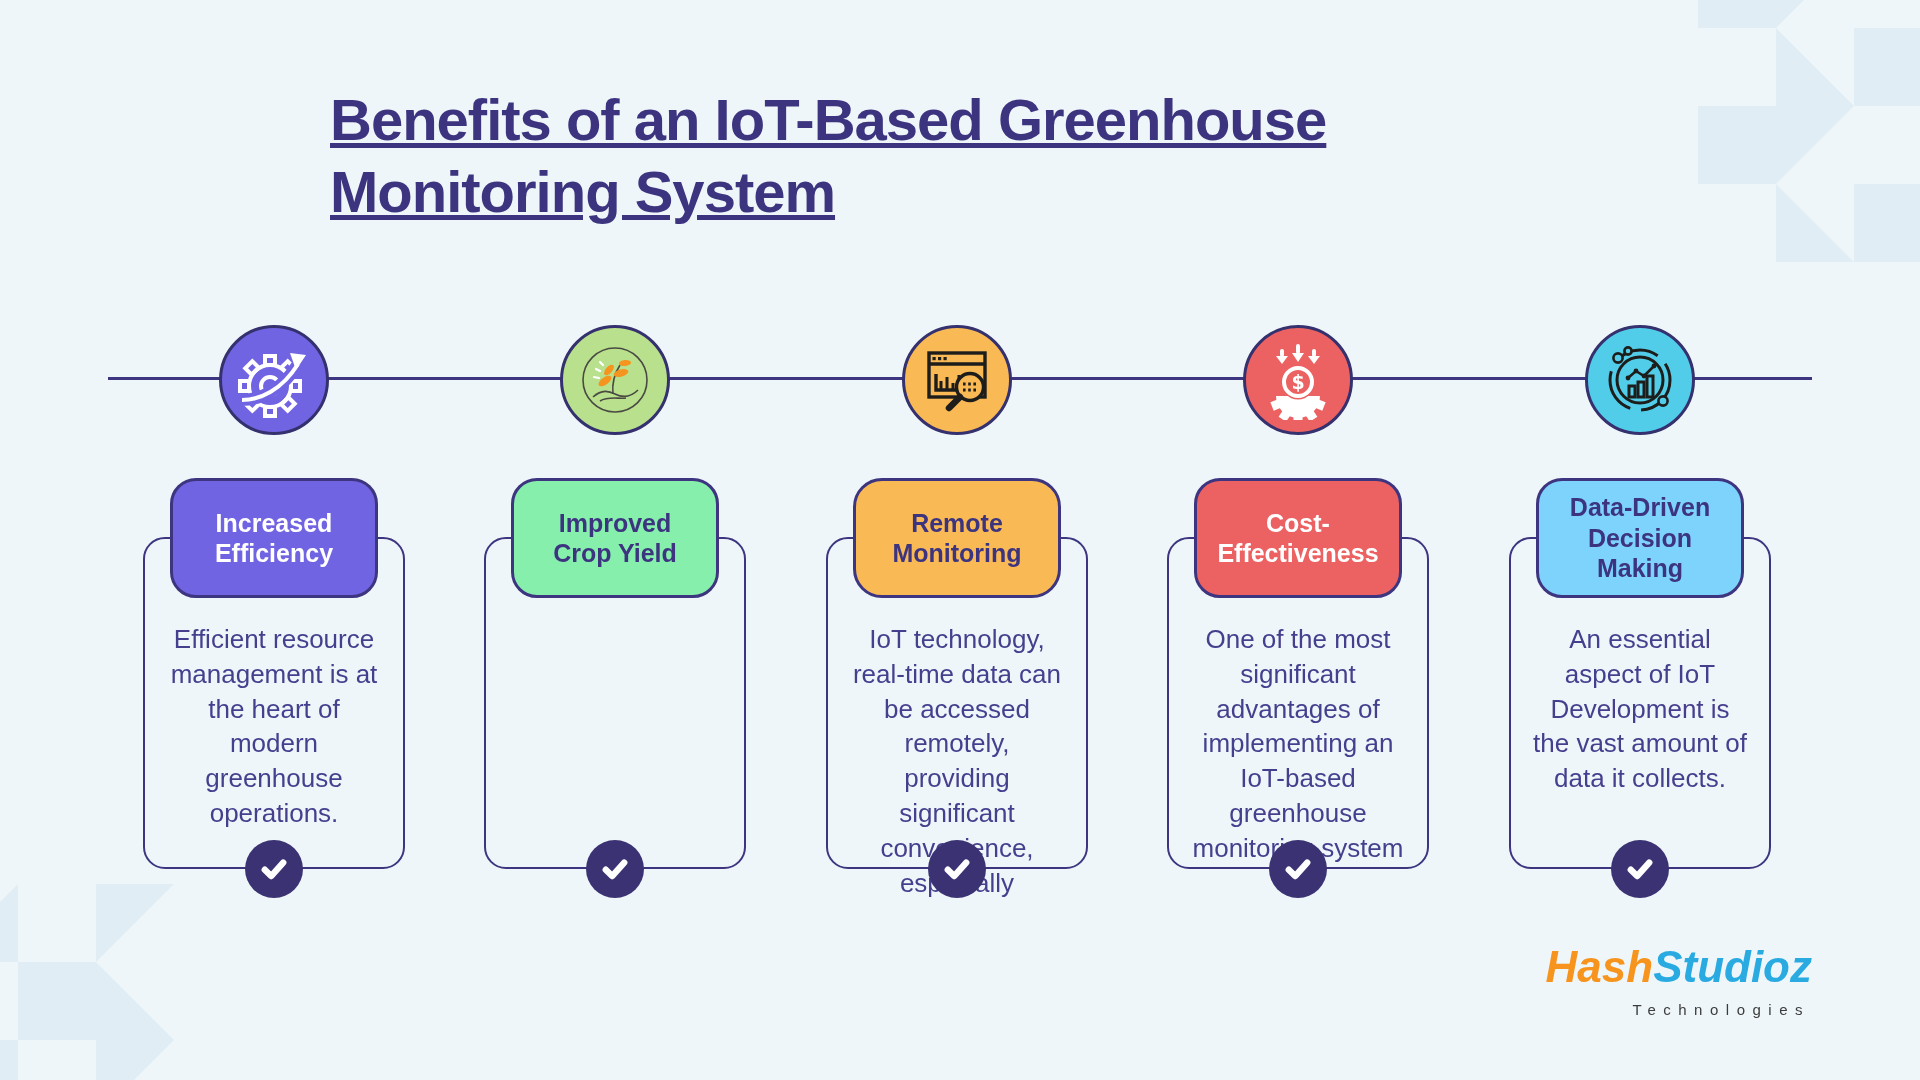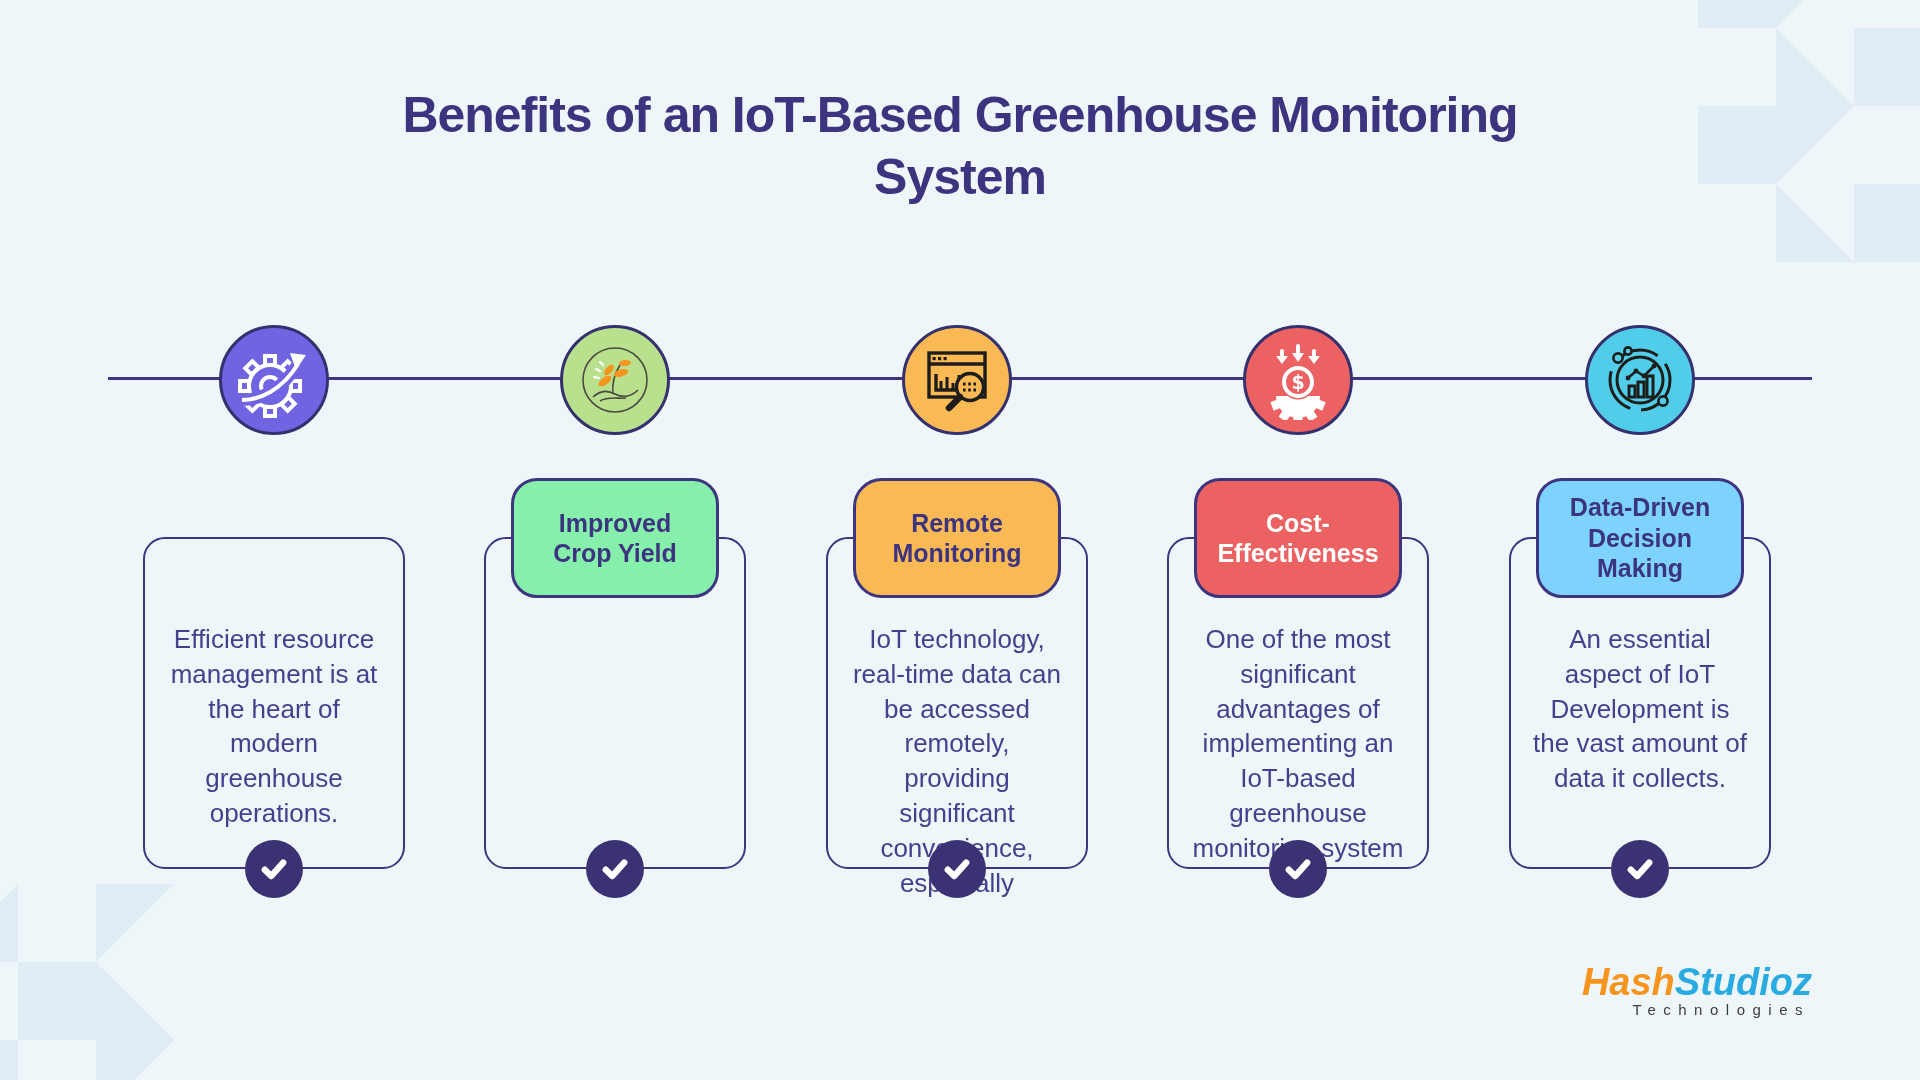--- a/index.html
+++ b/index.html
@@ -9,23 +9,24 @@
     background:#EFF6F9;
     font-family:"Liberation Sans", sans-serif;
     color:#3D3480;
   }
   .corner-pattern { position:absolute; pointer-events:none; }
   .corner-pattern.tr { top:-50px; right:-12px; }
   .corner-pattern.bl { bottom:-38px; left:-60px; }
 
   .main-title {
     position:absolute; top:84px; left:50%; transform:translateX(-50%);
-    width:1260px; text-align:center;
-    font-size:50px; font-weight:bold; letter-spacing:-1px;
+    width:1260px; 
+    font-size:58px; font-weight:bold; letter-spacing:-1px;
     line-height:1.24;
+    text-decoration:underline;
   }
 
   .timeline-line {
     position:absolute; top:377px; left:108px; width:1704px; height:3px;
     background:#3D3580; z-index:1;
   }
 
   .benefit-col { position:absolute; top:300px; width:280px; height:700px; z-index:2; }
 
   .icon-circle {
@@ -49,25 +50,25 @@
     text-align:center; font-size:26px; line-height:1.34; color:#453F8E;
   }
   .check-circle {
     position:absolute; top:540px; left:111px; width:58px; height:58px;
     border-radius:50%;
     display:flex; align-items:center; justify-content:center;
   }
 
   .logo-block { position:absolute; right:108px; bottom:62px; text-align:right; }
   .logo-main {
-    font-size:38px; font-weight:bold; font-style:italic; letter-spacing:0;
+    font-size:44px; font-weight:bold; font-style:italic; letter-spacing:0;
     line-height:1;
   }
   .logo-sub {
-    margin-top:0; font-size:15px; letter-spacing:7.5px;
+    margin-top:12px; font-size:15px; letter-spacing:7.5px;
     font-weight:normal; padding-right:2px;
   }
 </style>
 </head>
 <body>
 
 <svg class="corner-pattern tr" width="234" height="320" viewBox="0 0 234 320">
   <g fill="#E1EDF4">
     <rect x="0" y="0" width="78" height="78"></rect>
     <polygon points="78,0 156,0 78,78"></polygon>
@@ -110,20 +111,24 @@
           <rect x="-5" y="-30" width="10" height="9" transform="rotate(315)"></rect>
           <circle r="21"></circle>
           <circle r="9"></circle>
         </g>
         <path d="M8,60 C26,60 48,50 64,24" stroke="#7164E3" stroke-width="12"></path>
         <path d="M8,60 C26,60 48,50 64,24"></path>
         <polygon points="56,13 72,15 62,30" fill="#FFFFFF" stroke="none"></polygon>
       </g>
     </svg>
   </div>
+  <div class="header-card" style="background-color: rgb(113, 100, 227);">
+    <span style="color: rgb(255, 255, 255);">Increased
+Efficiency</span>
+  </div>
   <p class="body-text">Efficient resource management is at the heart of modern greenhouse operations.</p>
   <div class="check-circle" style="background-color: rgb(58, 50, 115);">
     <svg width="34" height="34" viewBox="0 0 24 24">
       <path d="M5.5,12.5 L10,17 L18.5,7.5" fill="none" stroke="#FFFFFF" stroke-width="4.5" stroke-linecap="round" stroke-linejoin="round"></path>
     </svg>
   </div>
 </div>
 
 <div class="benefit-col" style="left:475px">
   <div class="outline-box"></div>

